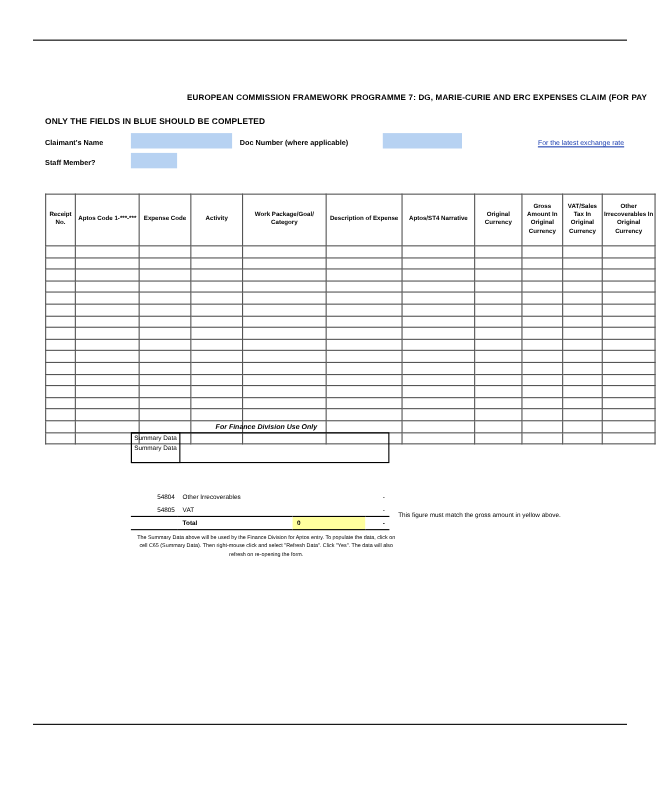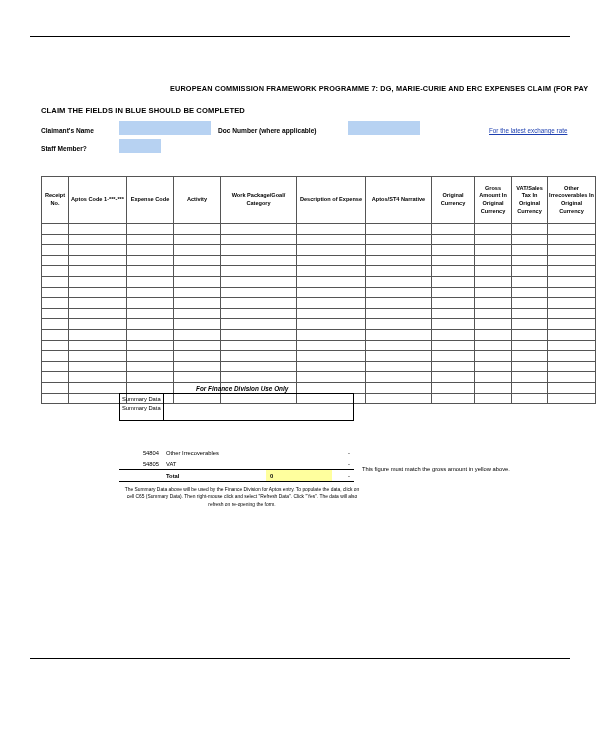--- a/index.html
+++ b/index.html
@@ -188,21 +188,21 @@
 </style>
 </head>
 <body>
 
 <div class="page">
 
   <div class="rule rule-top"></div>
   <div class="rule rule-bottom"></div>
 
   <div class="doc-title">EUROPEAN COMMISSION FRAMEWORK PROGRAMME 7: DG, MARIE-CURIE AND ERC EXPENSES CLAIM (FOR PAY</div>
-  <div class="subtitle">CLAIM THE FIELDS IN BLUE SHOULD BE COMPLETED</div>
+  <div class="subtitle">ONLY THE FIELDS IN BLUE SHOULD BE COMPLETED</div>
 
   <div class="lbl lbl-claimant">Claimant's Name</div>
   <div class="bluebox box-claimant"></div>
 
   <div class="lbl lbl-doc">Doc Number (where applicable)</div>
   <div class="bluebox box-doc"></div>
 
   <div class="lbl lbl-staff">Staff Member?</div>
   <div class="bluebox box-staff"></div>
 

